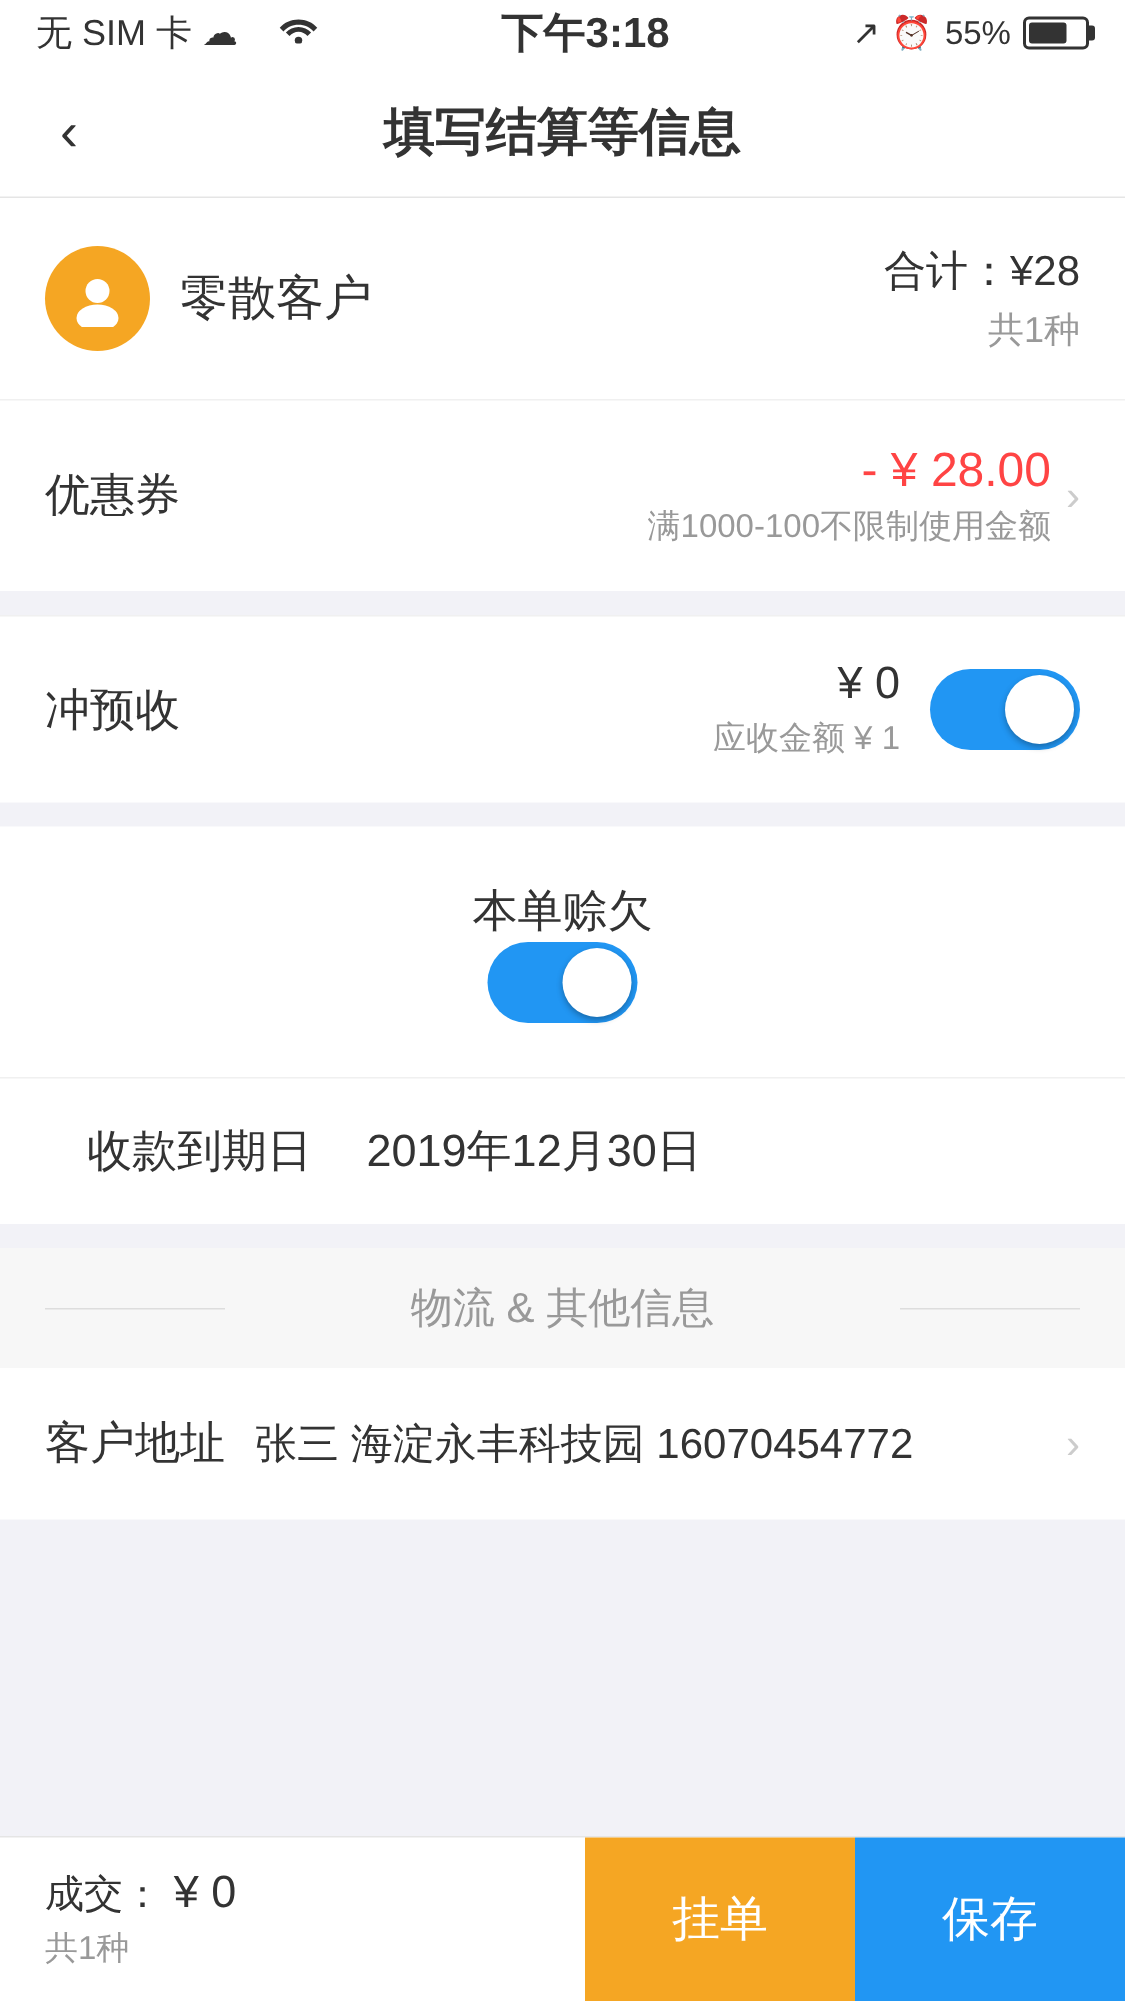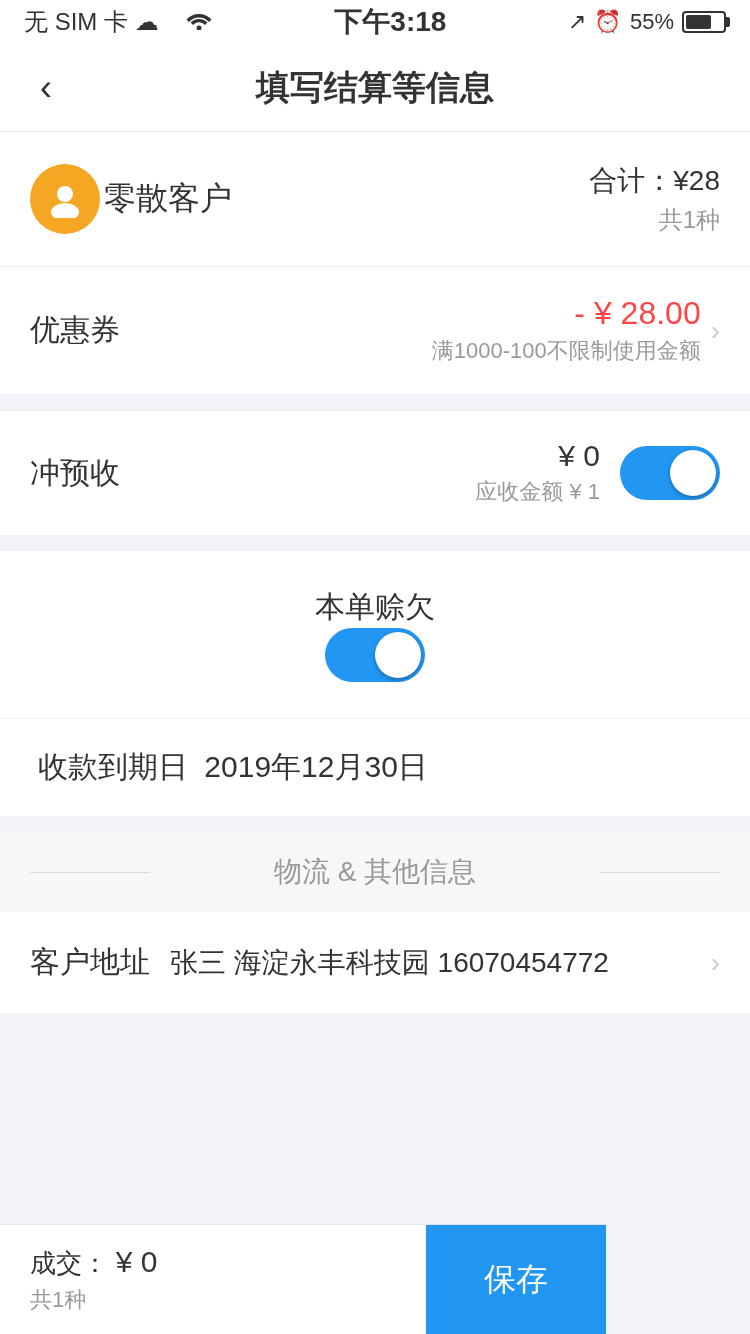--- a/index.html
+++ b/index.html
@@ -74,21 +74,21 @@
       margin-bottom: 16px;
     }
 
     
     .customer-row {
       padding: 30px 30px;
       display: flex;
       align-items: center;
       justify-content: space-between;
     }
-    .customer-left { display: flex; align-items: center; gap: 4px; }
+    .customer-left { display: flex; align-items: center; gap: 20px; }
     .avatar {
       width: 70px; height: 70px; border-radius: 50%; background: #f5a623;
       display: flex; align-items: center; justify-content: center;
       font-size: 32px; color: #fff;
     }
     .customer-name { font-size: 32px; color: #333; }
     .customer-right { text-align: right; }
     .total-label { font-size: 28px; color: #333; }
     .count-label { font-size: 24px; color: #999; margin-top: 4px; }
 
@@ -159,21 +159,21 @@
       flex-direction: column;
     }
 
     
     .duedate-row {
       padding: 28px 30px;
       border-top: 1px solid #f0f0f0;
       font-size: 30px;
       color: #333;
     }
-    .duedate-row span { margin-left: 8px; }
+    .duedate-row span { margin-left: 28px; }
 
     
     .logistics-header {
       height: 80px;
       background: #f7f7f7;
       display: flex;
       align-items: center;
       justify-content: center;
       font-size: 28px;
       color: #999;
@@ -199,21 +199,21 @@
       justify-content: space-between;
     }
     .address-label { font-size: 30px; color: #333; min-width: 120px; }
     .address-value { font-size: 28px; color: #333; flex: 1; margin-left: 20px; }
 
     
     .bottom-bar {
       position: fixed;
       bottom: 0;
       left: 0;
-      width: 606px;
+      width: 750px;
       height: 110px;
       background: #fff;
       display: flex;
       align-items: center;
       border-top: 1px solid #e5e5e5;
       justify-content: flex-end;
     }
     .bottom-info {
       flex: 1;
       padding: 0 30px;
@@ -340,14 +340,15 @@
 </div>
 
 <div class="bottom-bar">
   <div class="bottom-info">
     <div>
       <span class="bottom-deal">成交：</span>
       <span class="bottom-amount">¥ 0</span>
     </div>
     <div class="bottom-count">共1种</div>
   </div>
+  <button class="bottom-btn btn-pending">挂单</button>
   <button class="bottom-btn btn-save">保存</button>
 </div>
 
 </body></html>

